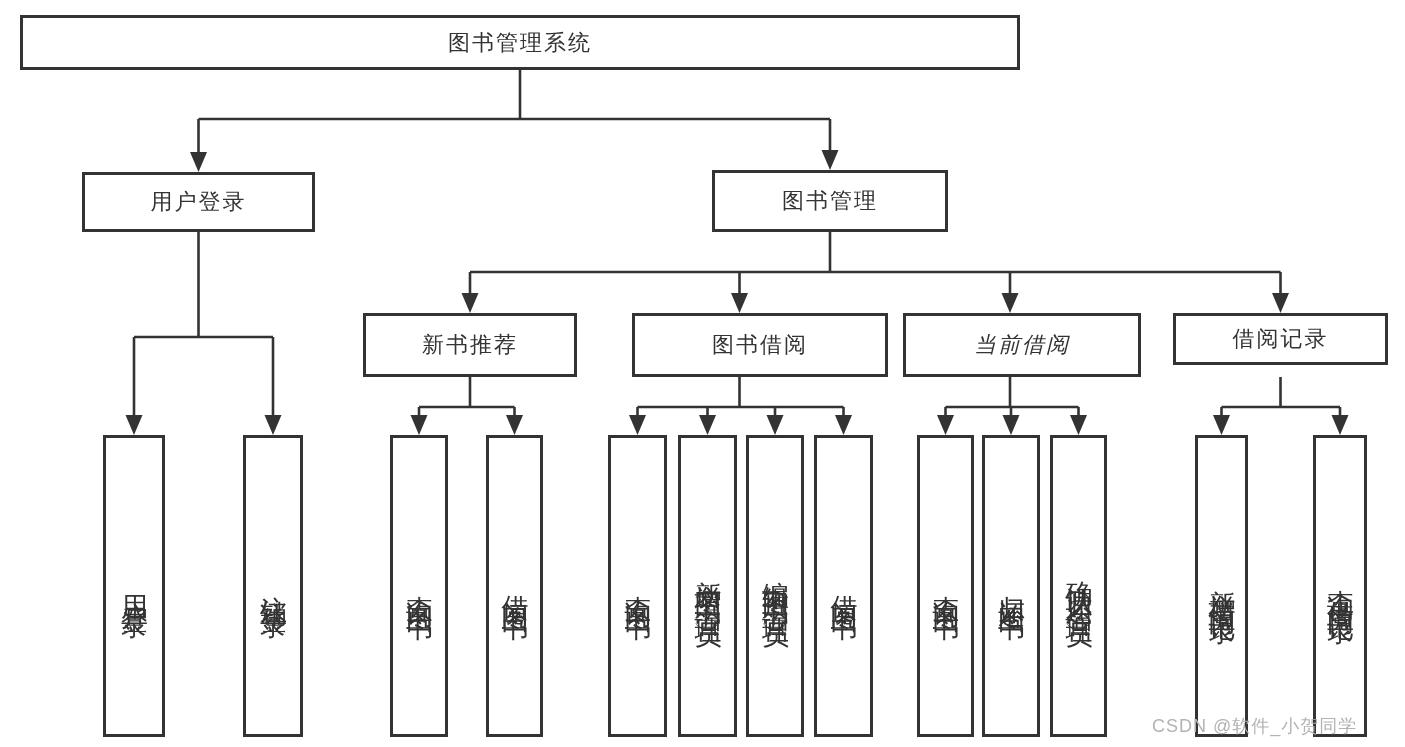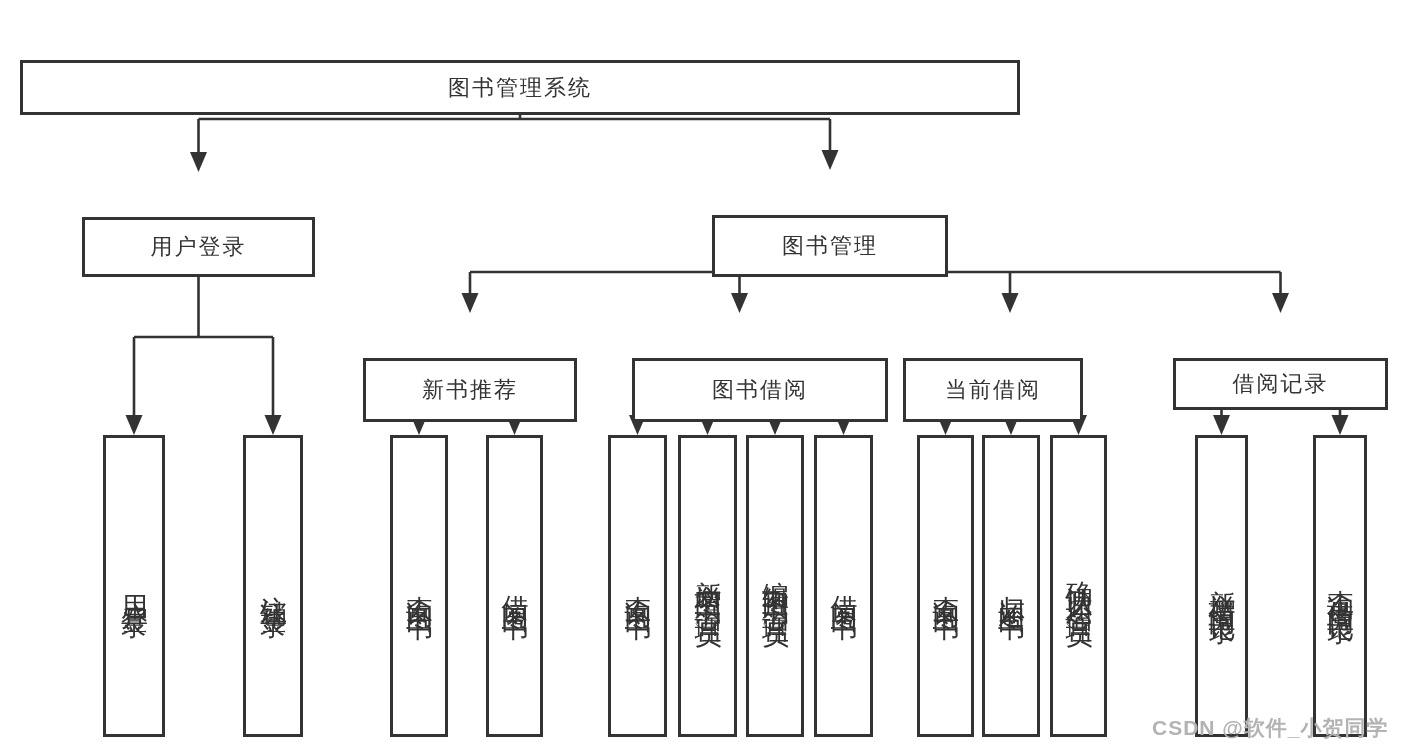--- a/index.html
+++ b/index.html
@@ -26,38 +26,36 @@
     display: flex;
     align-items: center;
     justify-content: center;
     z-index: 2;
     line-height: 1;
   }
   .node.h {
     font-size: 22px;
     letter-spacing: 2px;
     white-space: nowrap;
-    margin-top: 45px;
   }
   .node.v {
     writing-mode: vertical-rl;
     font-size: 27px;
     letter-spacing: 6px;
     overflow: hidden;
   }
   .watermark {
     position: absolute;
     left: 1152px;
     top: 714px;
-    font-size: 21px;
+    font-size: 18px;
     color: #b3b3b3;
     white-space: nowrap;
     z-index: 5;
     letter-spacing: 1px;
-    font-weight: bold;
   }
 </style>
 </head>
 <body>
 
 <div id="canvas">
 
   <svg class="connectors" xmlns="http://www.w3.org/2000/svg" viewBox="0 0 1405 747">
       <line x1="520" y1="70" x2="520" y2="119" stroke="#333333" stroke-width="2.6"></line>
       <line x1="198.5" y1="232" x2="198.5" y2="337" stroke="#333333" stroke-width="2.6"></line>
@@ -113,21 +111,21 @@
       <polygon points="1331.5,415 1348.5,415 1340,435" fill="#333333"></polygon>
     </svg>
 
   <div class="node h" style="left:20px; top:15px; width:1000px; height:55px;">图书管理系统</div>
 
   <div class="node h" style="left:82px; top:172px; width:233px; height:60px;">用户登录</div>
   <div class="node h" style="left:712px; top:170px; width:236px; height:62px;">图书管理</div>
 
   <div class="node h" style="left:363px; top:313px; width:214px; height:64px;">新书推荐</div>
   <div class="node h" style="left:632px; top:313px; width:256px; height:64px;">图书借阅</div>
-  <div class="node h" style="left:903px; top:313px; width:180px; height:64px;">当前借阅</div>
+  <div class="node h" style="left:903px; top:313px; width:238px; height:64px;font-style:italic;">当前借阅</div>
   <div class="node h" style="left:1173px; top:313px; width:215px; height:52px;">借阅记录</div>
 
   <div class="node v" style="left:103px; top:435px; width:62px; height:302px;">用户登录</div>
   <div class="node v" style="left:243px; top:435px; width:60px; height:302px;">注销登录</div>
 
   <div class="node v" style="left:390px; top:435px; width:58px; height:302px;">查询图书</div>
   <div class="node v" style="left:486px; top:435px; width:57px; height:302px;">借阅图书</div>
 
   <div class="node v" style="left:608px; top:435px; width:59px; height:302px;">查询图书</div>
   <div class="node v" style="left:678px; top:435px; width:59px; height:302px;">新增图书（管理员）</div>

